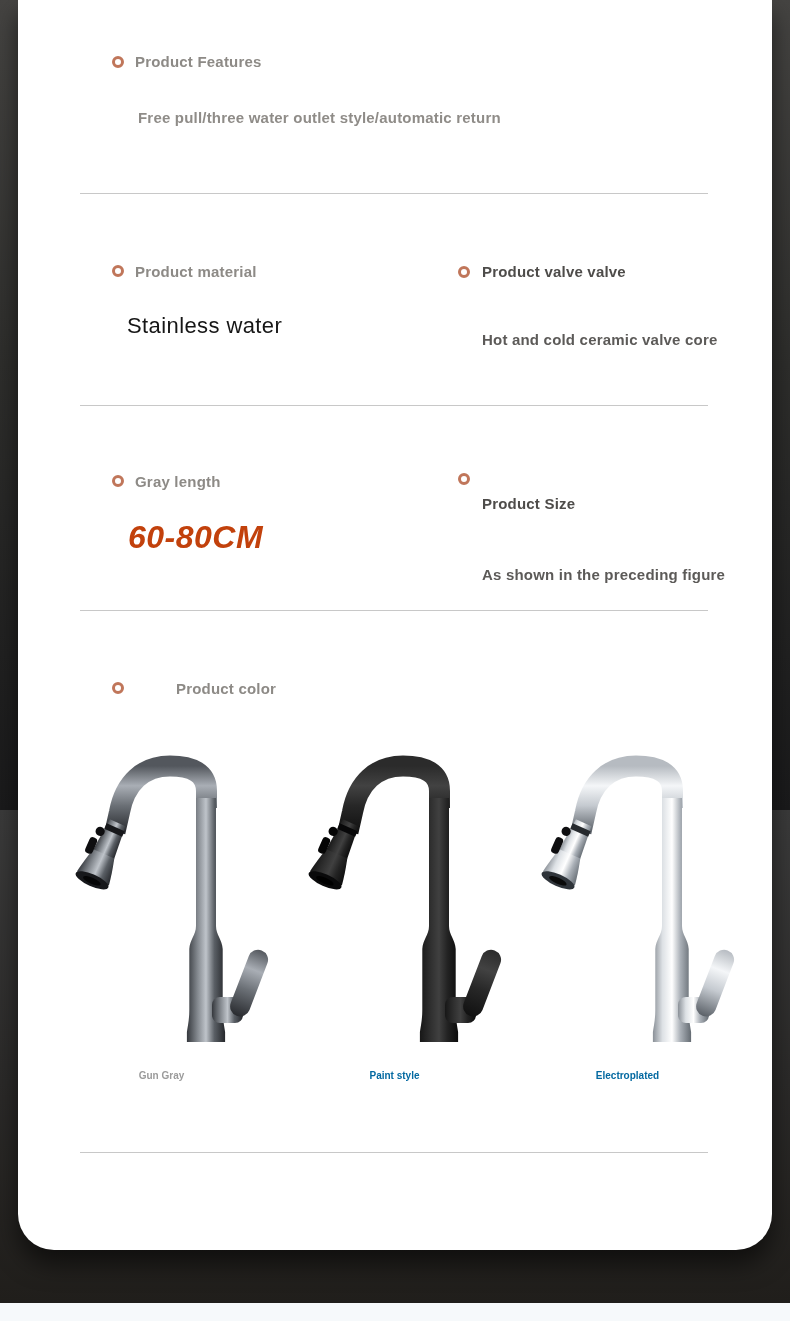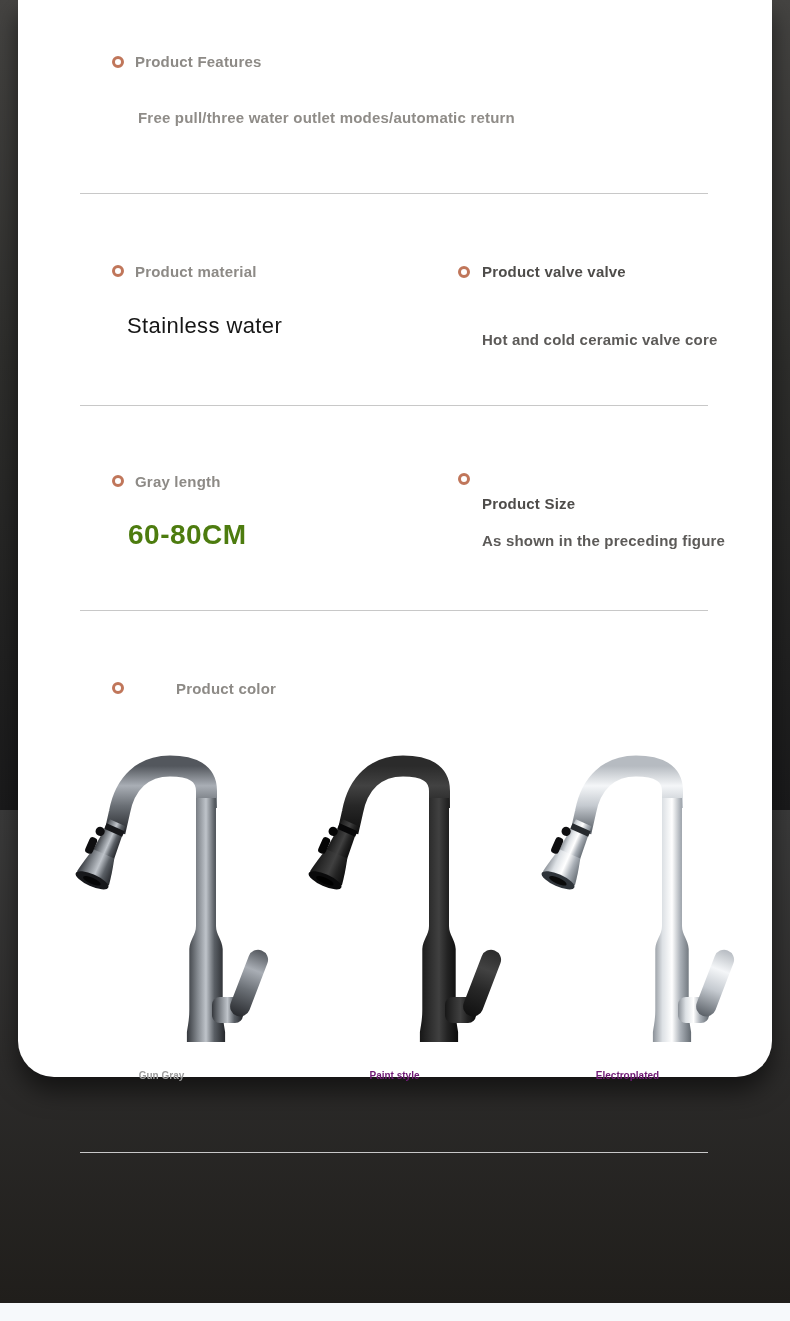--- a/index.html
+++ b/index.html
@@ -9,72 +9,72 @@
     font-family:"Liberation Sans", sans-serif;
   }
   
   .bg-band-top{position:absolute;left:0;top:0;width:790px;height:810px;
     background:linear-gradient(180deg,#47464400 0,#47464400 0),linear-gradient(180deg,#454442 0%,#2e2e2c 45%,#1a1a1b 100%);}
   .bg-band-mid{position:absolute;left:0;top:810px;width:790px;height:493px;
     background:linear-gradient(180deg,#3b3b3b 0%,#2b2a29 55%,#201e1b 100%);}
   .bg-strip-bottom{position:absolute;left:0;top:1303px;width:790px;height:18px;background:#F6F9FB;}
 
   
-  .card{position:absolute;left:18px;top:0;width:754px;height:1077px;background:#FFFFFF;
+  .card{position:absolute;left:18px;top:0;width:754px;height:1250px;background:#FFFFFF;
     border-radius:0 0 36px 36px;box-shadow:0 14px 24px rgba(0,0,0,0.55);z-index:2;}
 
   .bullet{position:absolute;width:6px;height:6px;border:3px solid #C0765A;border-radius:50%;background:#fff;}
   .label{position:absolute;font-size:15px;font-weight:bold;color:#8D8A86;letter-spacing:.2px;white-space:nowrap;}
   .label.dark{color:#4E4C4A;}
   .value{position:absolute;font-size:15px;font-weight:bold;color:#8F8C88;letter-spacing:.2px;white-space:nowrap;}
   .value.dark{color:#5C5A58;margin-top:12px;}
   .value.big-light{font-size:22px;font-weight:400;color:#161616;letter-spacing:.4px;}
-  .value.big-bold{font-size:28px;font-weight:bold;color:#4d7c0f;letter-spacing:.5px;}
+  .value.big-bold{font-size:32px;font-weight:bold;color:#c2410c;letter-spacing:.5px;font-style:italic;}
   .divider{position:absolute;left:62px;width:628px;height:1px;background:#C8C8C8;}
 
   .figure{position:absolute;top:746px;width:233px;height:310px;}
   .figure svg{width:220px;height:310px;display:block;margin-left:20px;}
   .fig-1{left:27px;} .fig-2{left:260px;} .fig-3{left:493px;}
   .variant-label{position:absolute;top:1070px;width:233px;text-align:center;
     font-size:10px;font-weight:bold;white-space:nowrap;}
   .variant-label.light{color:#9B9B9B;}
-  .variant-label.dark{color:#701a75;}
+  .variant-label.dark{color:#0369a1;}
 </style>
 </head>
 <body>
 
 <div class="bg-band-top"></div>
 <div class="bg-band-mid"></div>
 <div class="bg-strip-bottom"></div>
 
 <div class="card">
 
   <span class="bullet" style="left: 94px; top: 56px; border-color: rgb(192, 118, 90);"></span>
   <div class="label" style="left:117px;top:53px;">Product Features</div>
-  <div class="value" style="left:120px;top:109px;">Free pull/three water outlet modes/automatic return</div>
+  <div class="value" style="left:120px;top:109px;">Free pull/three water outlet style/automatic return</div>
 
   <div class="divider" style="top:193px;"></div>
 
   <span class="bullet" style="left: 94px; top: 265px; border-color: rgb(192, 118, 90);"></span>
   <div class="label" style="left:117px;top:263px;">Product material</div>
   <div class="value big-light" style="left:109px;top:313px;">Stainless water</div>
 
   <span class="bullet" style="left: 440px; top: 266px; border-color: rgb(192, 118, 90);"></span>
   <div class="label dark" style="left:464px;top:263px;">Product valve valve</div>
   <div class="value dark" style="left:464px;top:319px;">Hot and cold ceramic valve core</div>
 
   <div class="divider" style="top:405px;"></div>
 
   <span class="bullet" style="left: 94px; top: 475px; border-color: rgb(192, 118, 90);"></span>
   <div class="label" style="left:117px;top:473px;">Gray length</div>
   <div class="value big-bold" style="left:110px;top:519px;">60-80CM</div>
 
   <span class="bullet" style="left: 440px; top: 473px; border-color: rgb(192, 118, 90);"></span>
   <div class="label dark" style="left:464px;top:471px;margin-top:24px;">Product Size</div>
-  <div class="value dark" style="left:464px;top:520px;">As shown in the preceding figure</div>
+  <div class="value dark" style="left:464px;top:554px;">As shown in the preceding figure</div>
 
   <div class="divider" style="top:610px;"></div>
 
   <span class="bullet" style="left: 94px; top: 682px; border-color: rgb(192, 118, 90);"></span>
   <div class="label" style="left:117px;top:680px;margin-left:41px;">Product color</div>
 
   <div class="figure fig-1">
     <svg viewBox="0 0 220 310">
       <defs>
         <linearGradient id="mG" x1="0" y1="0" x2="1" y2="0">

